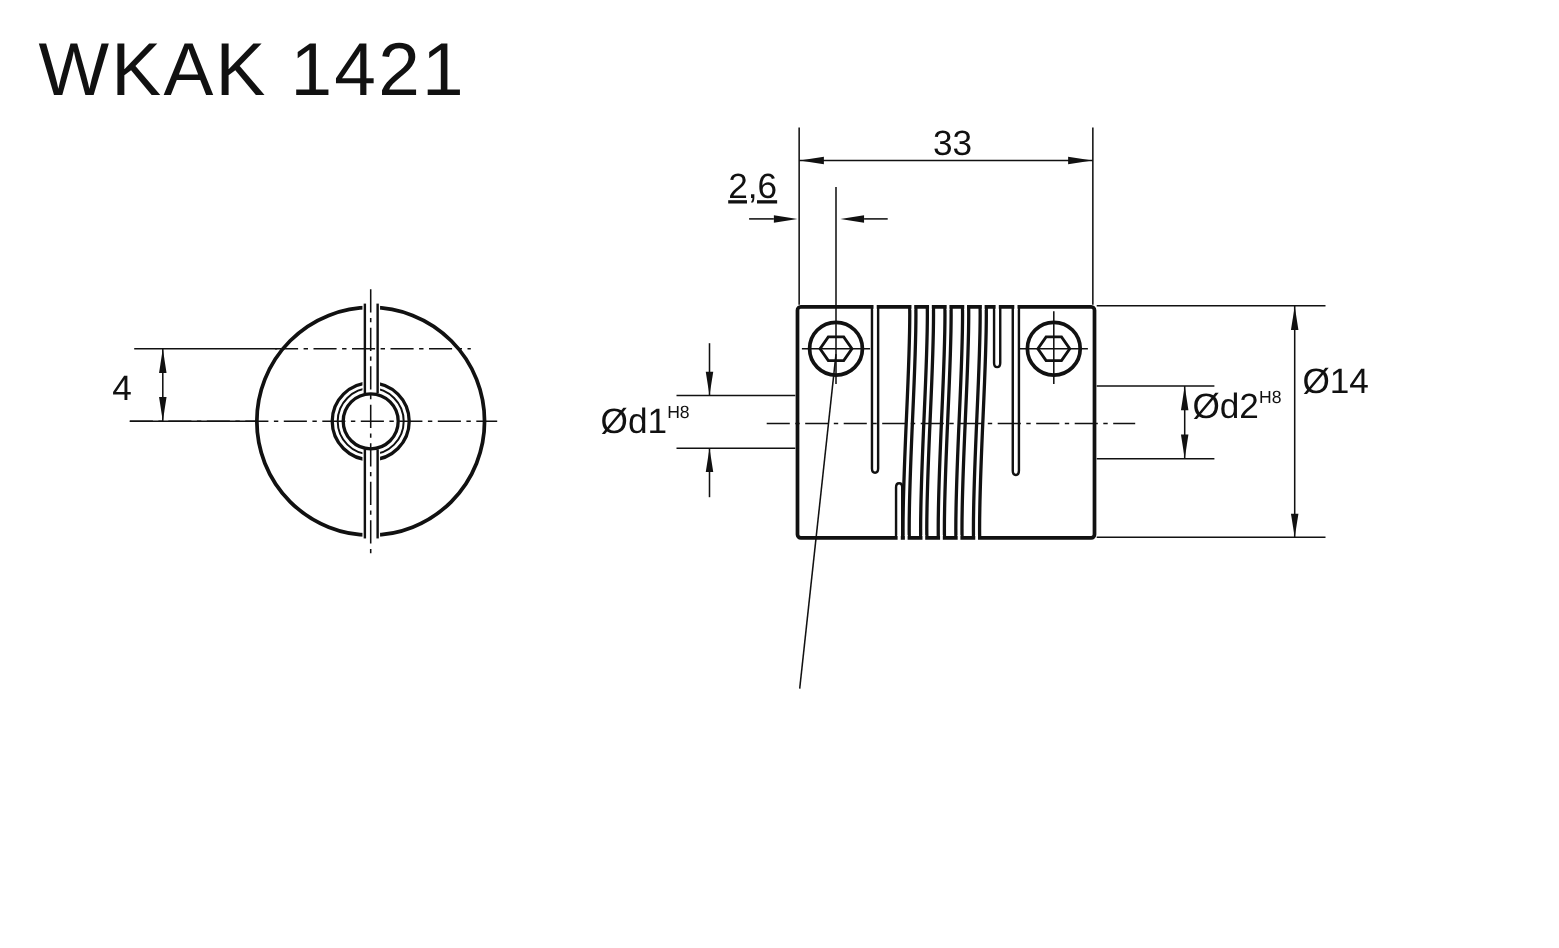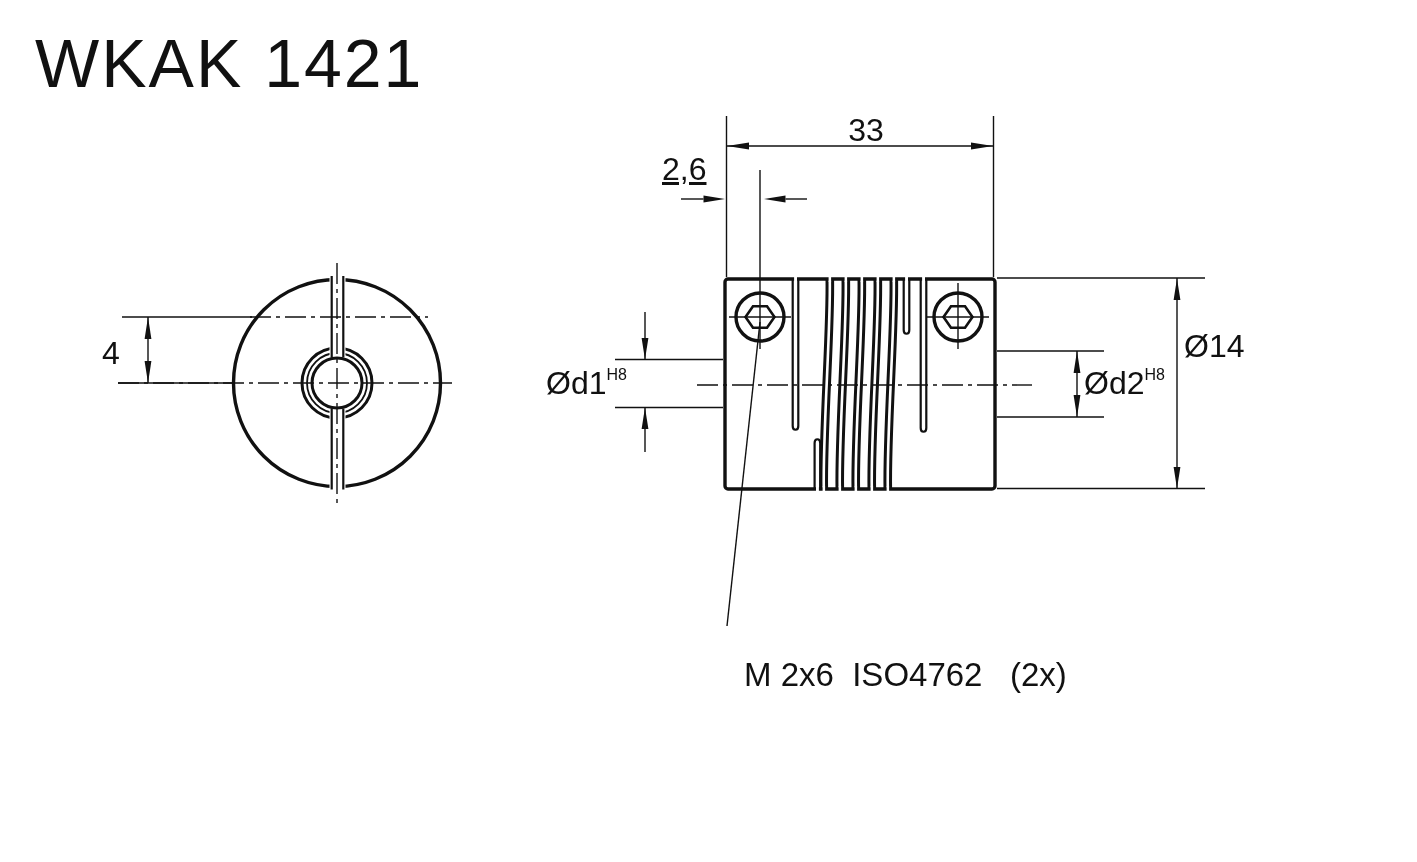--- a/index.html
+++ b/index.html
@@ -16,21 +16,21 @@
   .w-coil { stroke-width:3; }
   .w-thin { stroke-width:1.4; }
   .dashdot { stroke-dasharray:21 5 4 5; }
   .label { position:absolute; font-size:32px; color:var(--ink); white-space:pre; line-height:1.1; }
   .label sup { font-size:16px; position:relative; top:-2px; line-height:0; }
   #title { position:absolute; left:35px; top:28px; font-size:68px; letter-spacing:2px; color:var(--ink); line-height:1.05; }
   #dim-length { left:866px; top:113px; transform:translateX(-50%); }
   #dim-hub { left:662px; top:152px;text-decoration:underline; }
   #dim-offset { left:102px; top:336px; }
   #dim-d1 { left:546px; top:366px; }
-  #dim-d2 { left:1084px; top:366px; }
+  #dim-d2 { left:1084px; top:352px; }
   #dim-d14 { left:1184px; top:329px;text-align:right; }
   #annotation { position:absolute; left:744px; top:546px; font-size:33px; line-height:1.56; color:var(--ink); white-space:pre; }
 </style>
 </head>
 <body>
 
 <div class="canvas">
 
   <svg class="linework" width="1417" height="862" viewBox="0 0 1417 862">
 
@@ -177,15 +177,14 @@
   <div class="label" id="dim-hub">2,6</div>
   <div class="label" id="dim-offset">4</div>
 
   <div class="label" id="dim-d1"><span>Ød1</span><sup>H8</sup></div>
 
   <div class="label" id="dim-d2"><span>Ød2</span><sup>H8</sup></div>
 
   <div class="label" id="dim-d14">Ø14</div>
 
   <div id="annotation">
-    <div>M 2x6  ISO4762   (2x)</div>
   </div>
 </div>
 
 </body></html>

